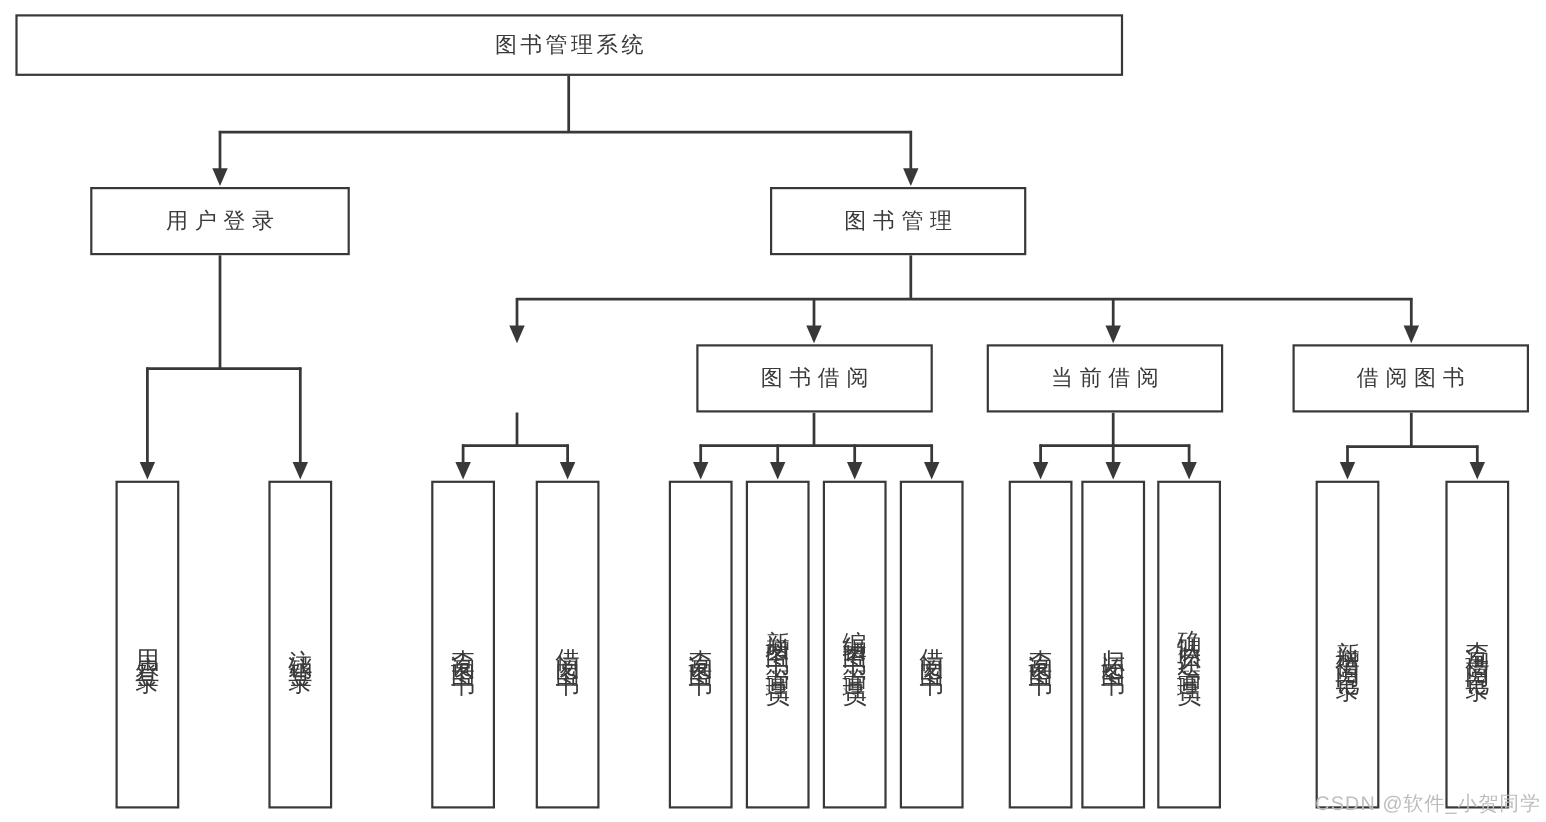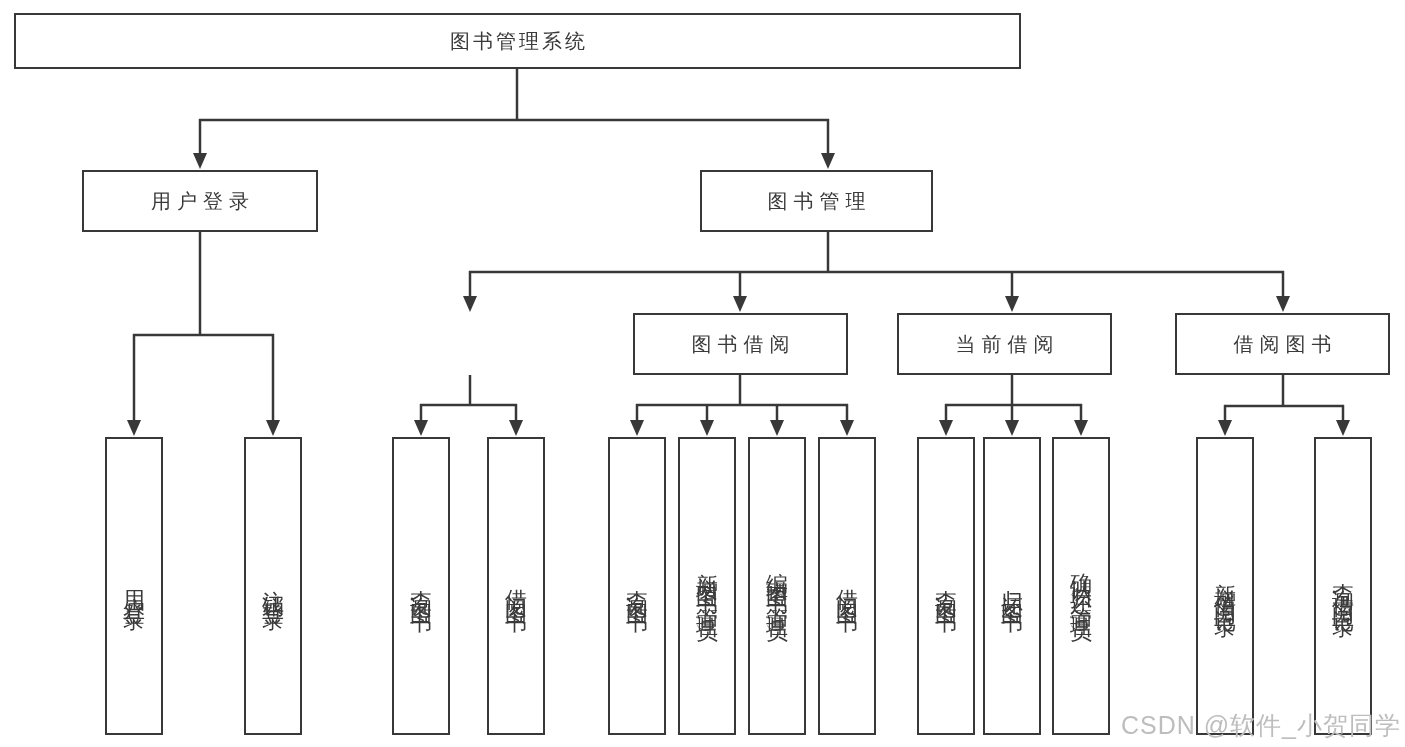--- a/index.html
+++ b/index.html
@@ -71,21 +71,21 @@
   #l-query-3      { left: 917px; }
   #l-return       { left: 983px; }
   #l-confirm      { left: 1052px; }
   #l-add-record   { left: 1196px; }
   #l-query-record { left: 1314px; }
   .watermark {
     position: absolute;
     right: 4px;
     bottom: 5px;
     z-index: 2;
-    font-size: 25px;
+    font-size: 18px;
     color: #bdbdbd;
     letter-spacing: 1px;
     white-space: nowrap;
   }
 </style>
 </head>
 <body>
 
 <div class="stage">
 

